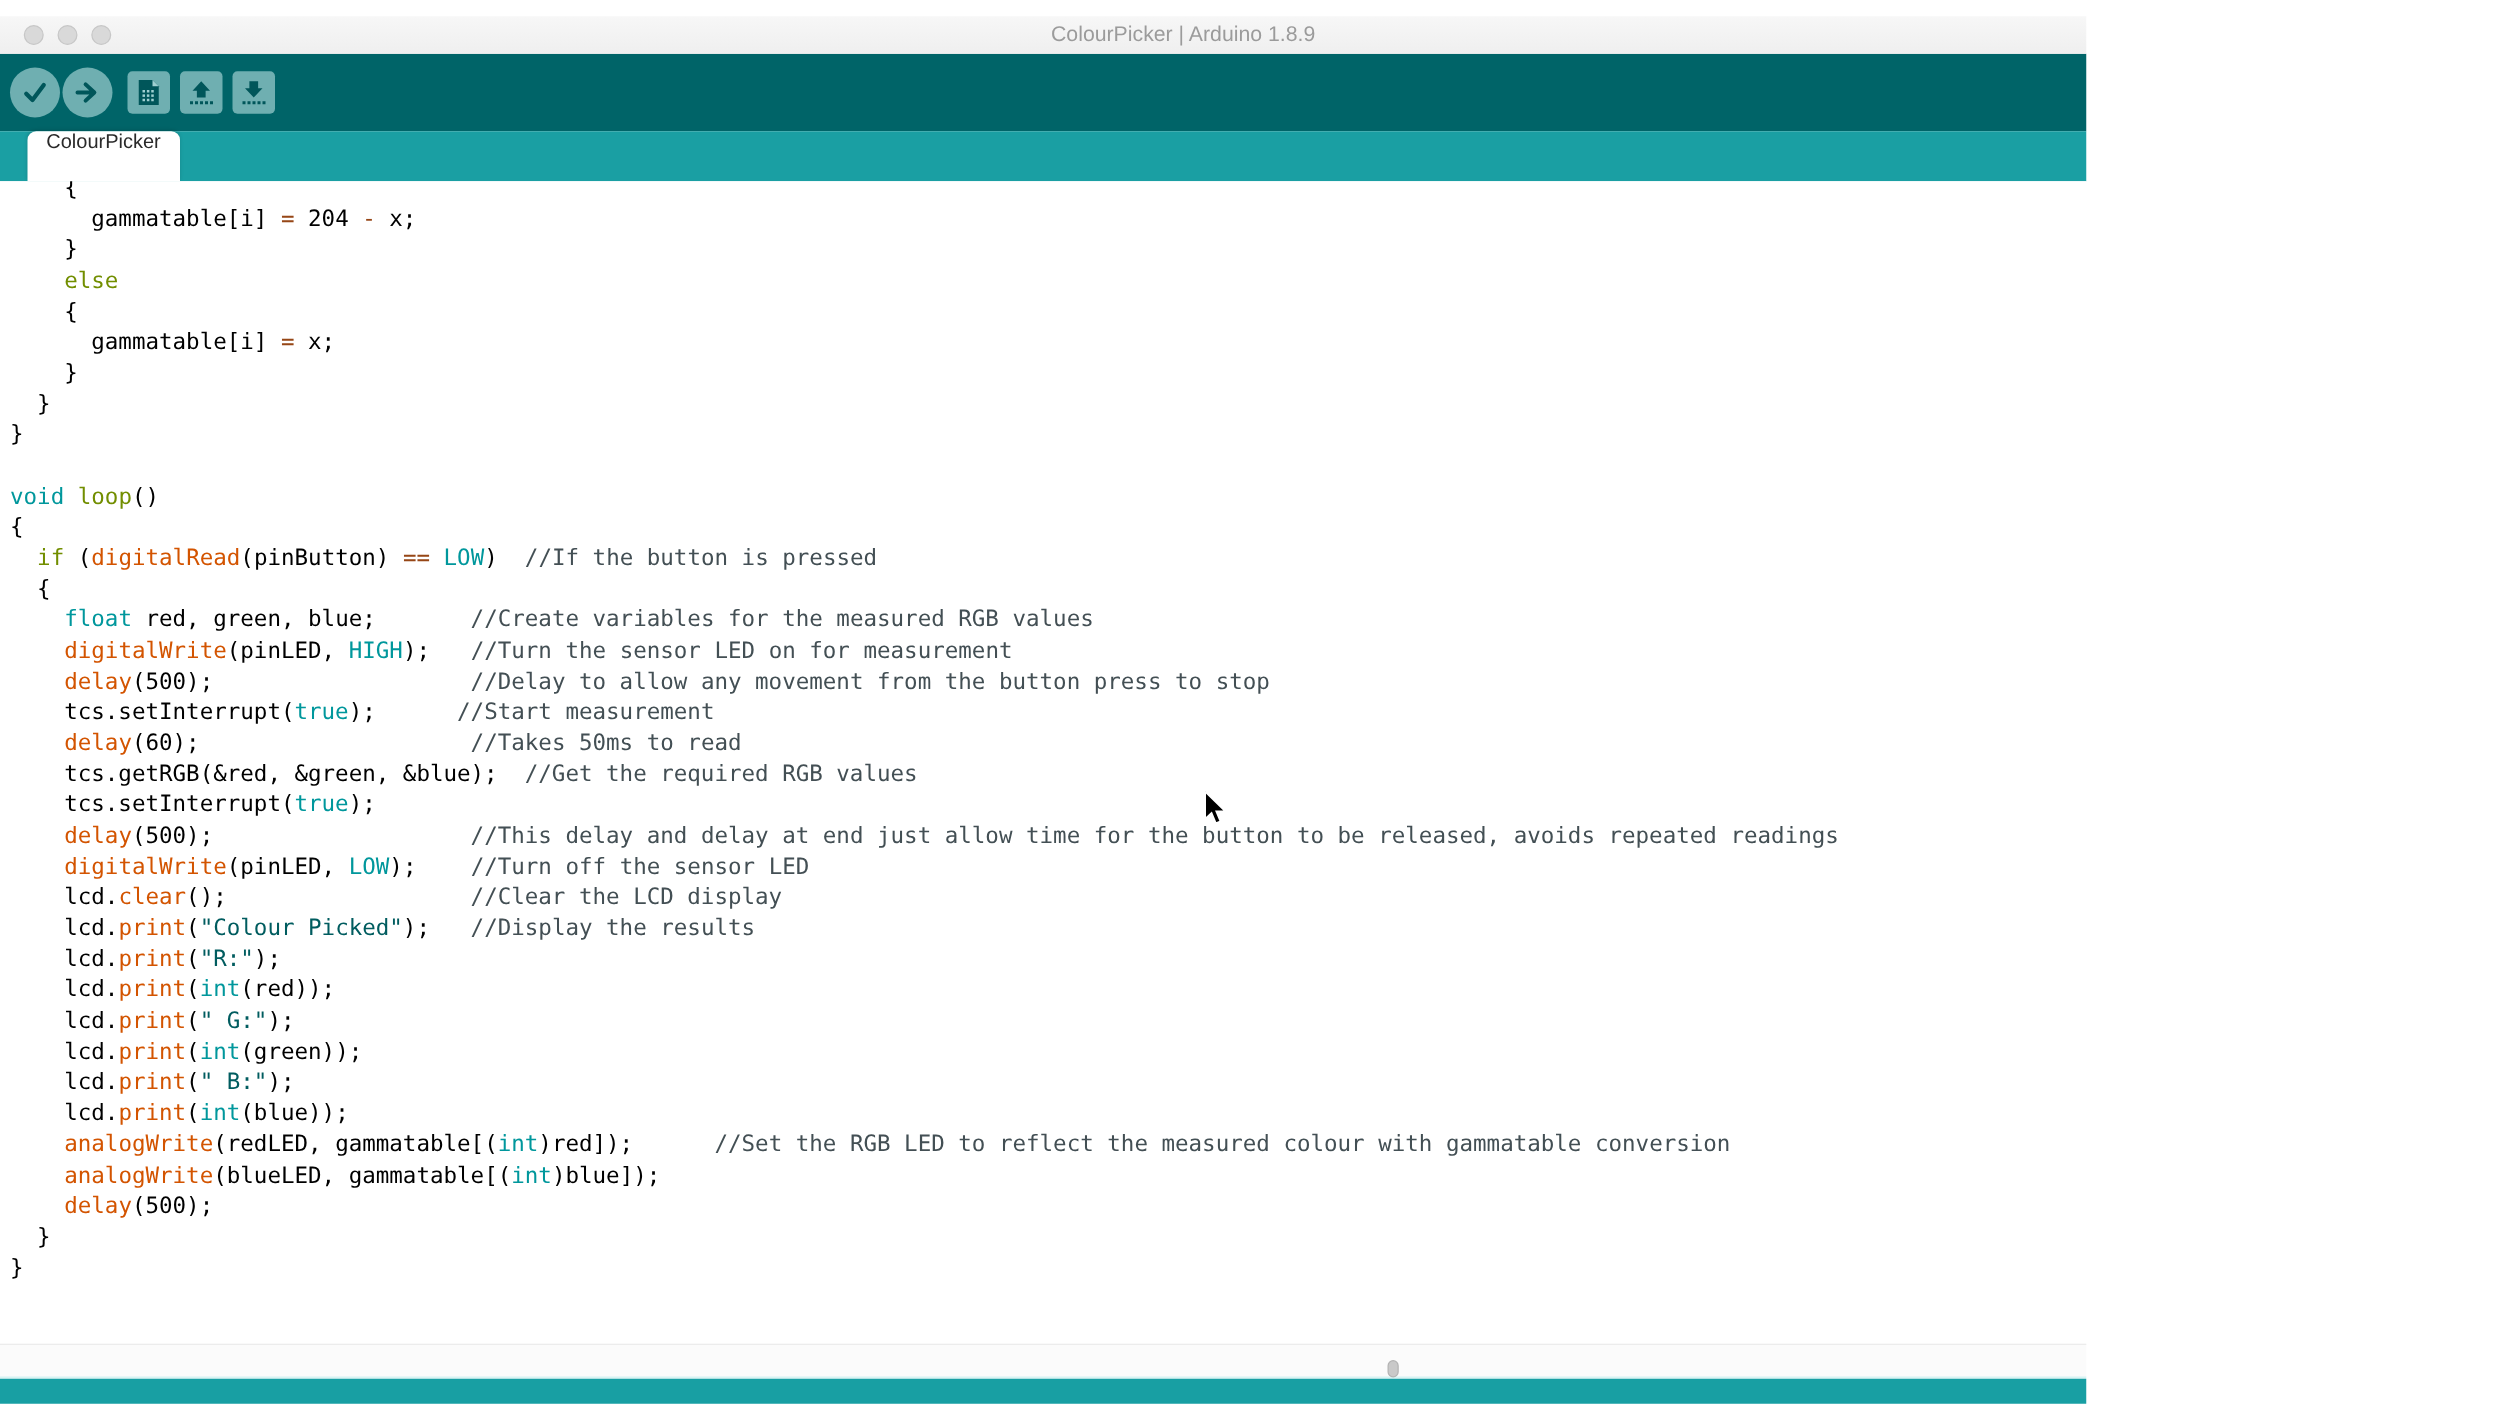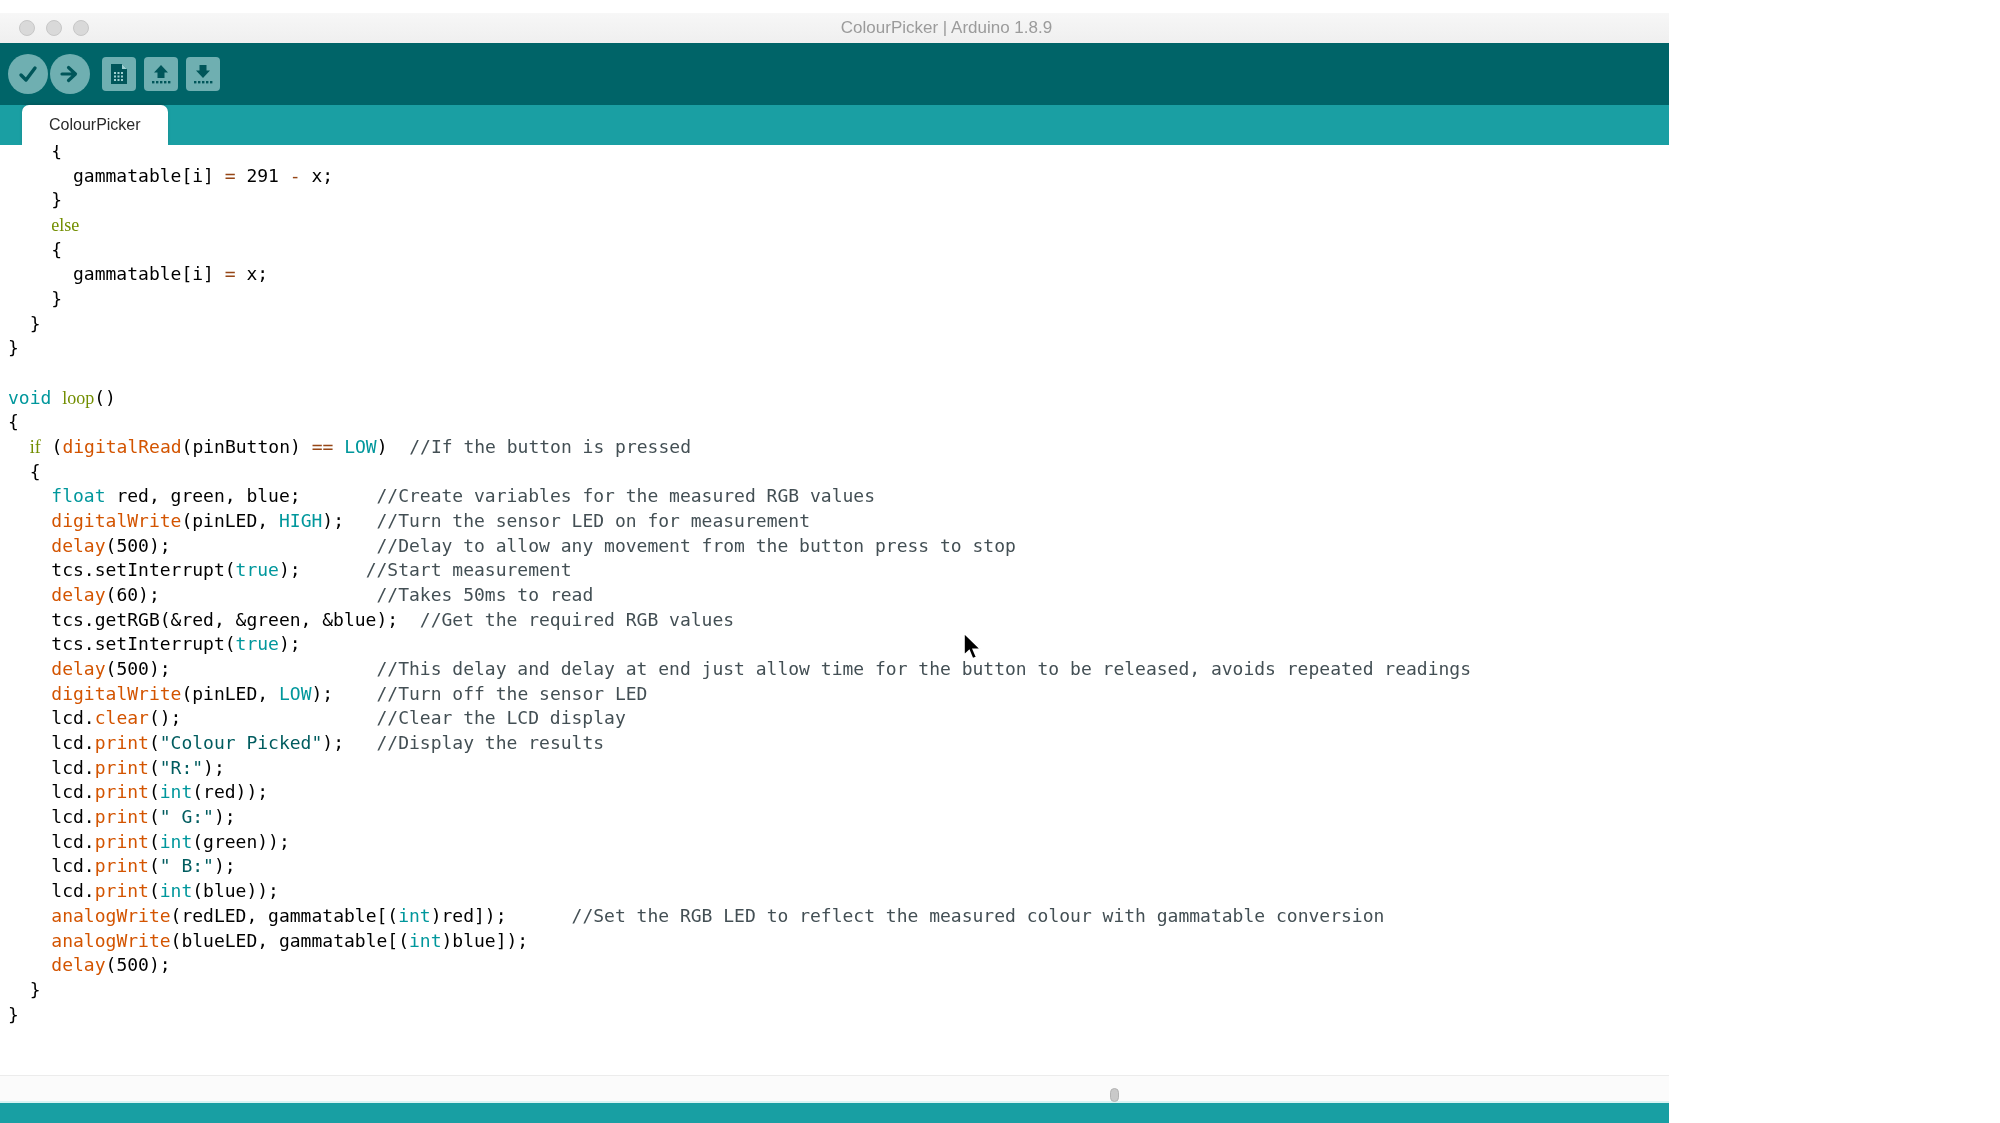--- a/index.html
+++ b/index.html
@@ -23,33 +23,33 @@
             display:flex; align-items:center; justify-content:center; padding:0; }
   .tb-circle { width:40px; height:40px; border-radius:50%; }
   .tb-square { width:34px; height:34px; border-radius:4px; }
   .tb-btn + .tb-btn { margin-left:2px; }
   .tb-btn.first-square { margin-left:12px; }
   .tb-square + .tb-square { margin-left:8px; }
   .tb-btn svg { display:block; }
 
   
   .tabstrip { height:40px; background:var(--strip-bg,#1a9fa3); flex:0 0 auto; position:relative; }
-  .tab { position:absolute; left:22px; bottom:0; height:40px; padding:0 27px;
-         background:#ffffff; border-radius:7px 7px 0 0; display:flex; align-items:center;
+  .tab { position:absolute; left:22px; bottom:0; height:40px; padding:0 15px;
+         background:#ffffff; border-radius:7px 7px 0 0; display:flex; align-items:flex-start;
          box-shadow:0 -1px 3px rgba(0,0,0,0.15); cursor:default; }
   .tab-label { font-size:16px; color:#2a2a2a; }
 
   
   .editor { position:relative; height:930px; background:#ffffff; flex:0 0 auto; overflow:hidden; cursor:text; }
   .code { position:absolute; left:8px; top:-6px;
           font-family:"DejaVu Sans Mono", monospace; font-size:18px; }
   .code-line { white-space:pre; height:24.68px; line-height:24.68px; }
   .t-p { color:var(--code-plain,#000000); }
   .t-k { color:var(--code-keyword,#00979c);text-align:center; }
-  .t-g { color:var(--code-green,#728e00);font-family:Liberation Serif, serif; }
+  .t-g { color:var(--code-green,#728e00); }
   .t-f { color:var(--code-function,#d35400); }
   .t-o { color:var(--code-operator,#964616); }
   .t-c { color:var(--code-comment,#434f54); }
   .t-s { color:var(--code-string,#005c5f); }
 
   
   .hscroll { height:26px; background:#fbfbfb; border-top:1px solid #ececec; position:relative; flex:0 0 auto; }
   .grip { position:absolute; left:1110px; top:12px; width:9px; height:14px; border-radius:5px;
           background:#c9c9c9; border:1px solid #b3b3b3; }
   .divider { height:2px; background:#d8f3f3; flex:0 0 auto; }
@@ -138,21 +138,21 @@
 
   <div class="tabstrip">
     <div class="tab">
       <span class="tab-label">ColourPicker</span>
     </div>
   </div>
 
   <div class="editor">
     <div class="code">
         <div class="code-line"><span class="t-p">    {</span></div>
-        <div class="code-line"><span class="t-p">      gammatable[i] </span><span class="t-o">=</span><span class="t-p"> 291 </span><span class="t-o">-</span><span class="t-p"> x;</span></div>
+        <div class="code-line"><span class="t-p">      gammatable[i] </span><span class="t-o">=</span><span class="t-p"> 204 </span><span class="t-o">-</span><span class="t-p"> x;</span></div>
         <div class="code-line"><span class="t-p">    }</span></div>
         <div class="code-line"><span class="t-p">    </span><span class="t-g">else</span></div>
         <div class="code-line"><span class="t-p">    {</span></div>
         <div class="code-line"><span class="t-p">      gammatable[i] </span><span class="t-o">=</span><span class="t-p"> x;</span></div>
         <div class="code-line"><span class="t-p">    }</span></div>
         <div class="code-line"><span class="t-p">  }</span></div>
         <div class="code-line"><span class="t-p">}</span></div>
         <div class="code-line"></div>
         <div class="code-line"><span class="t-k">void</span><span class="t-p"> </span><span class="t-g">loop</span><span class="t-p">()</span></div>
         <div class="code-line"><span class="t-p">{</span></div>

